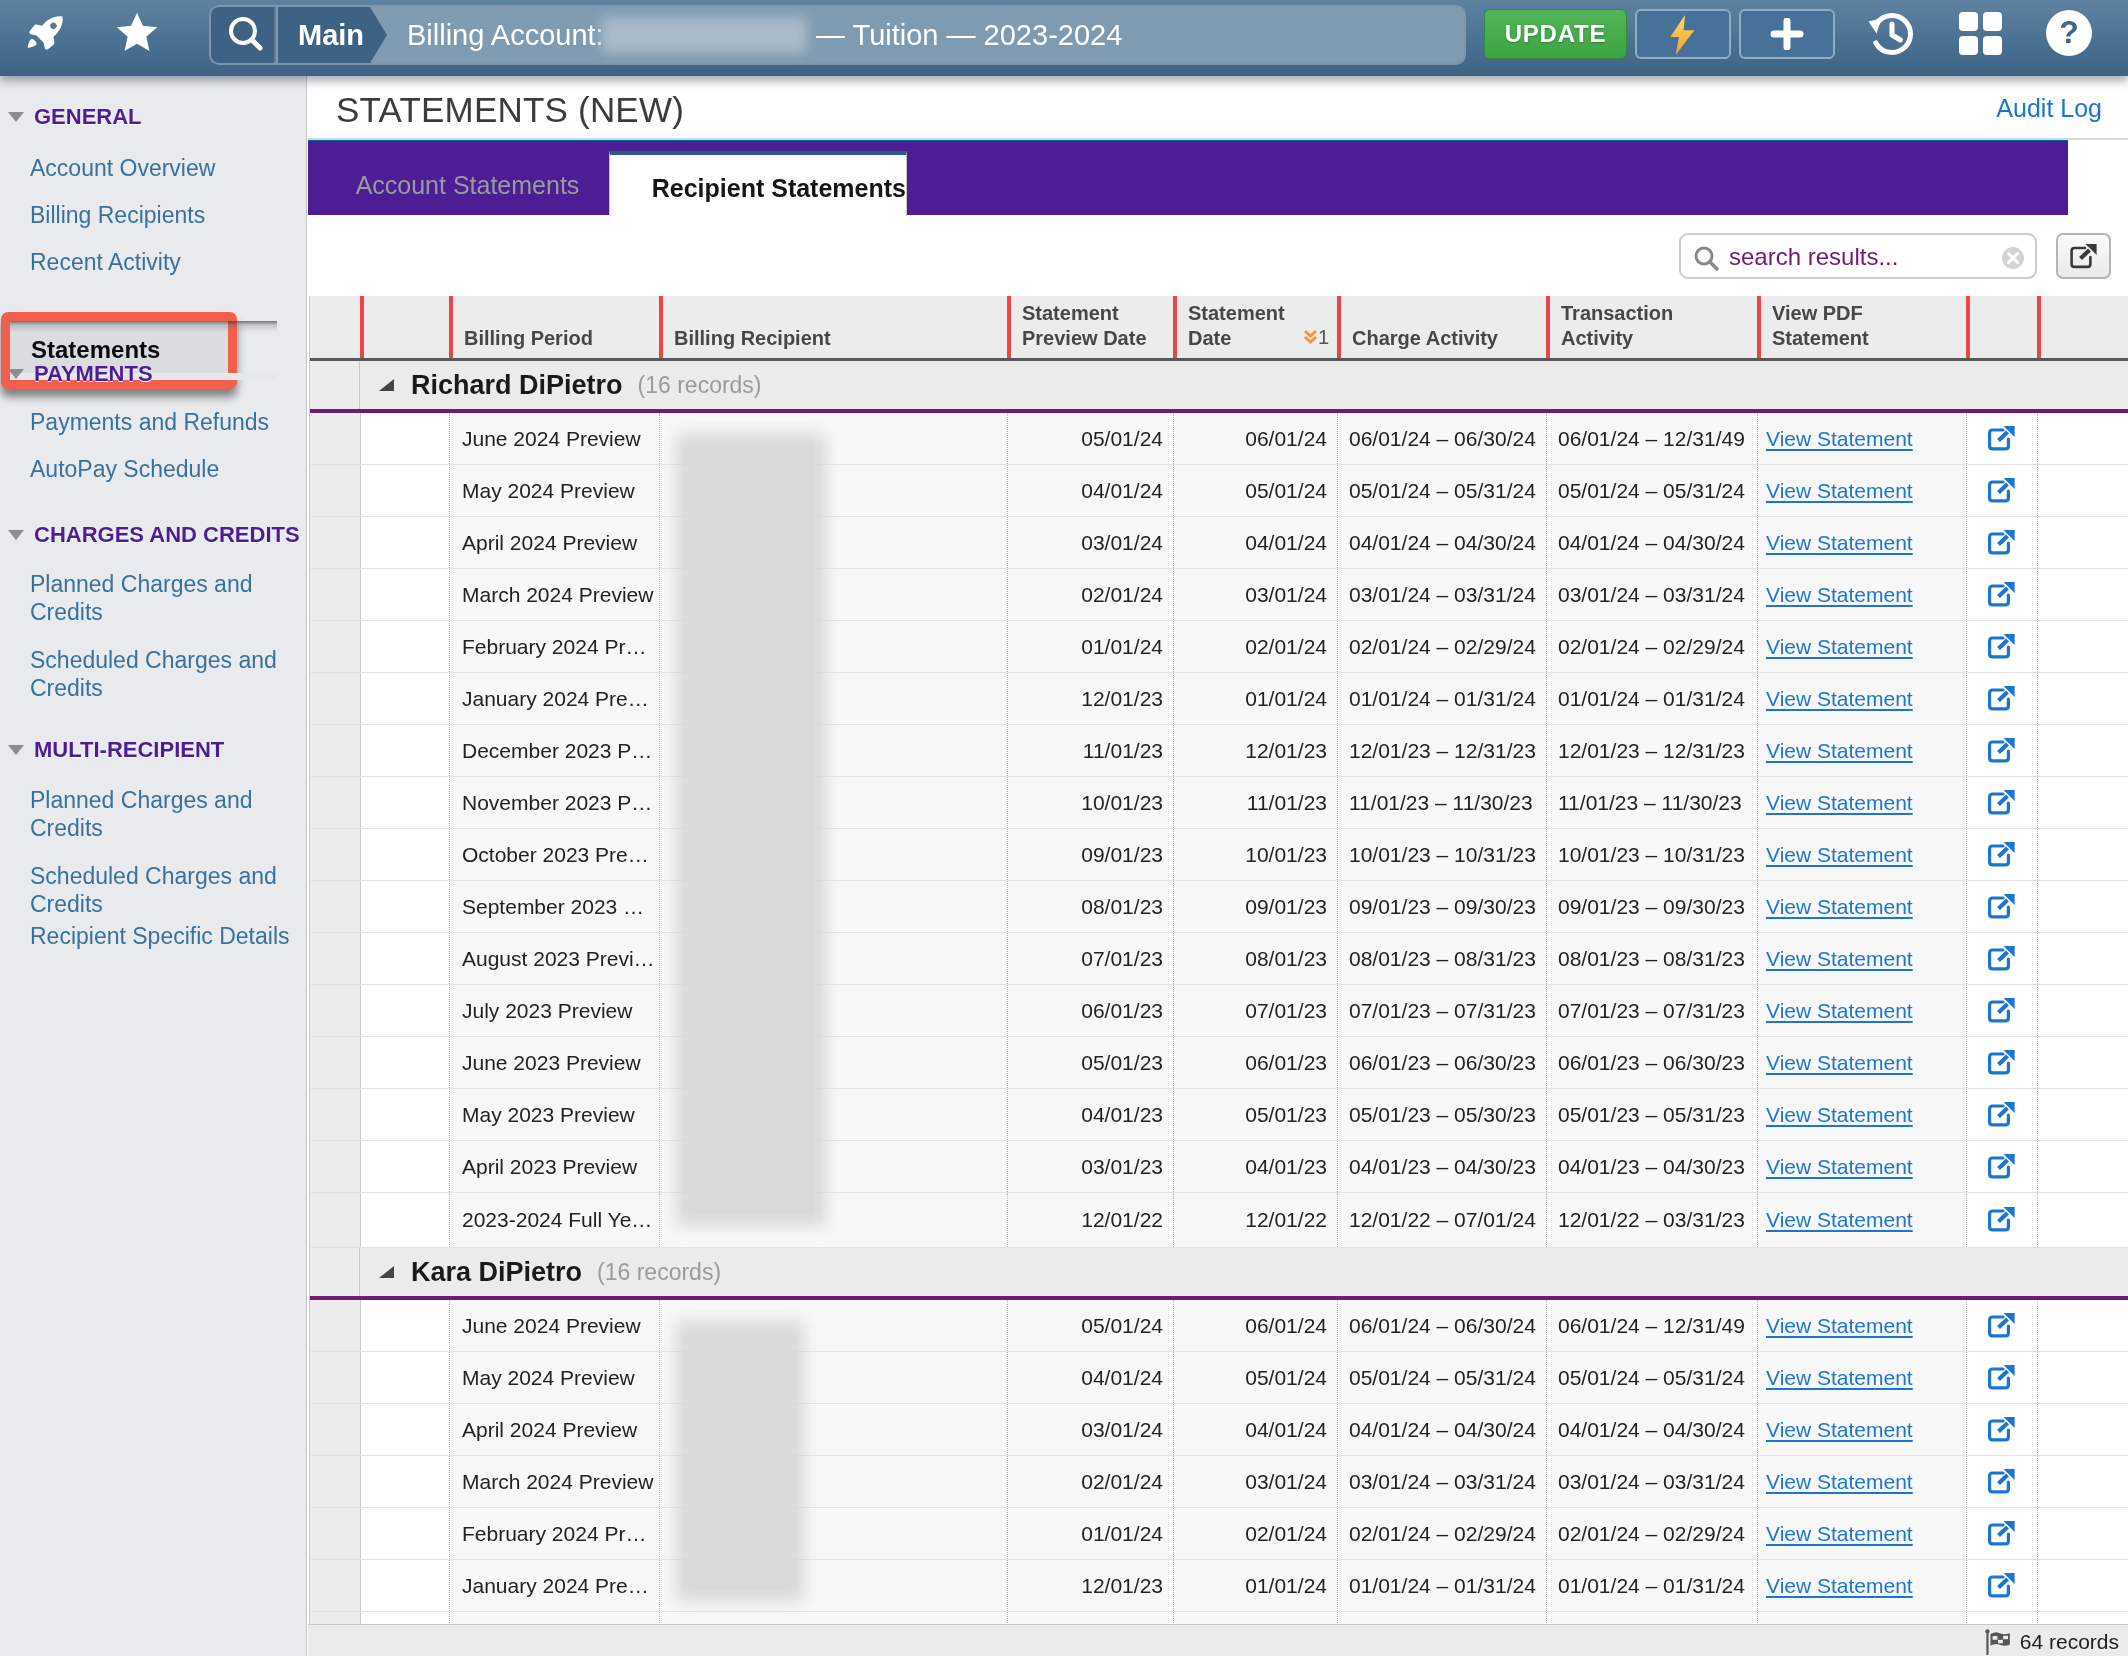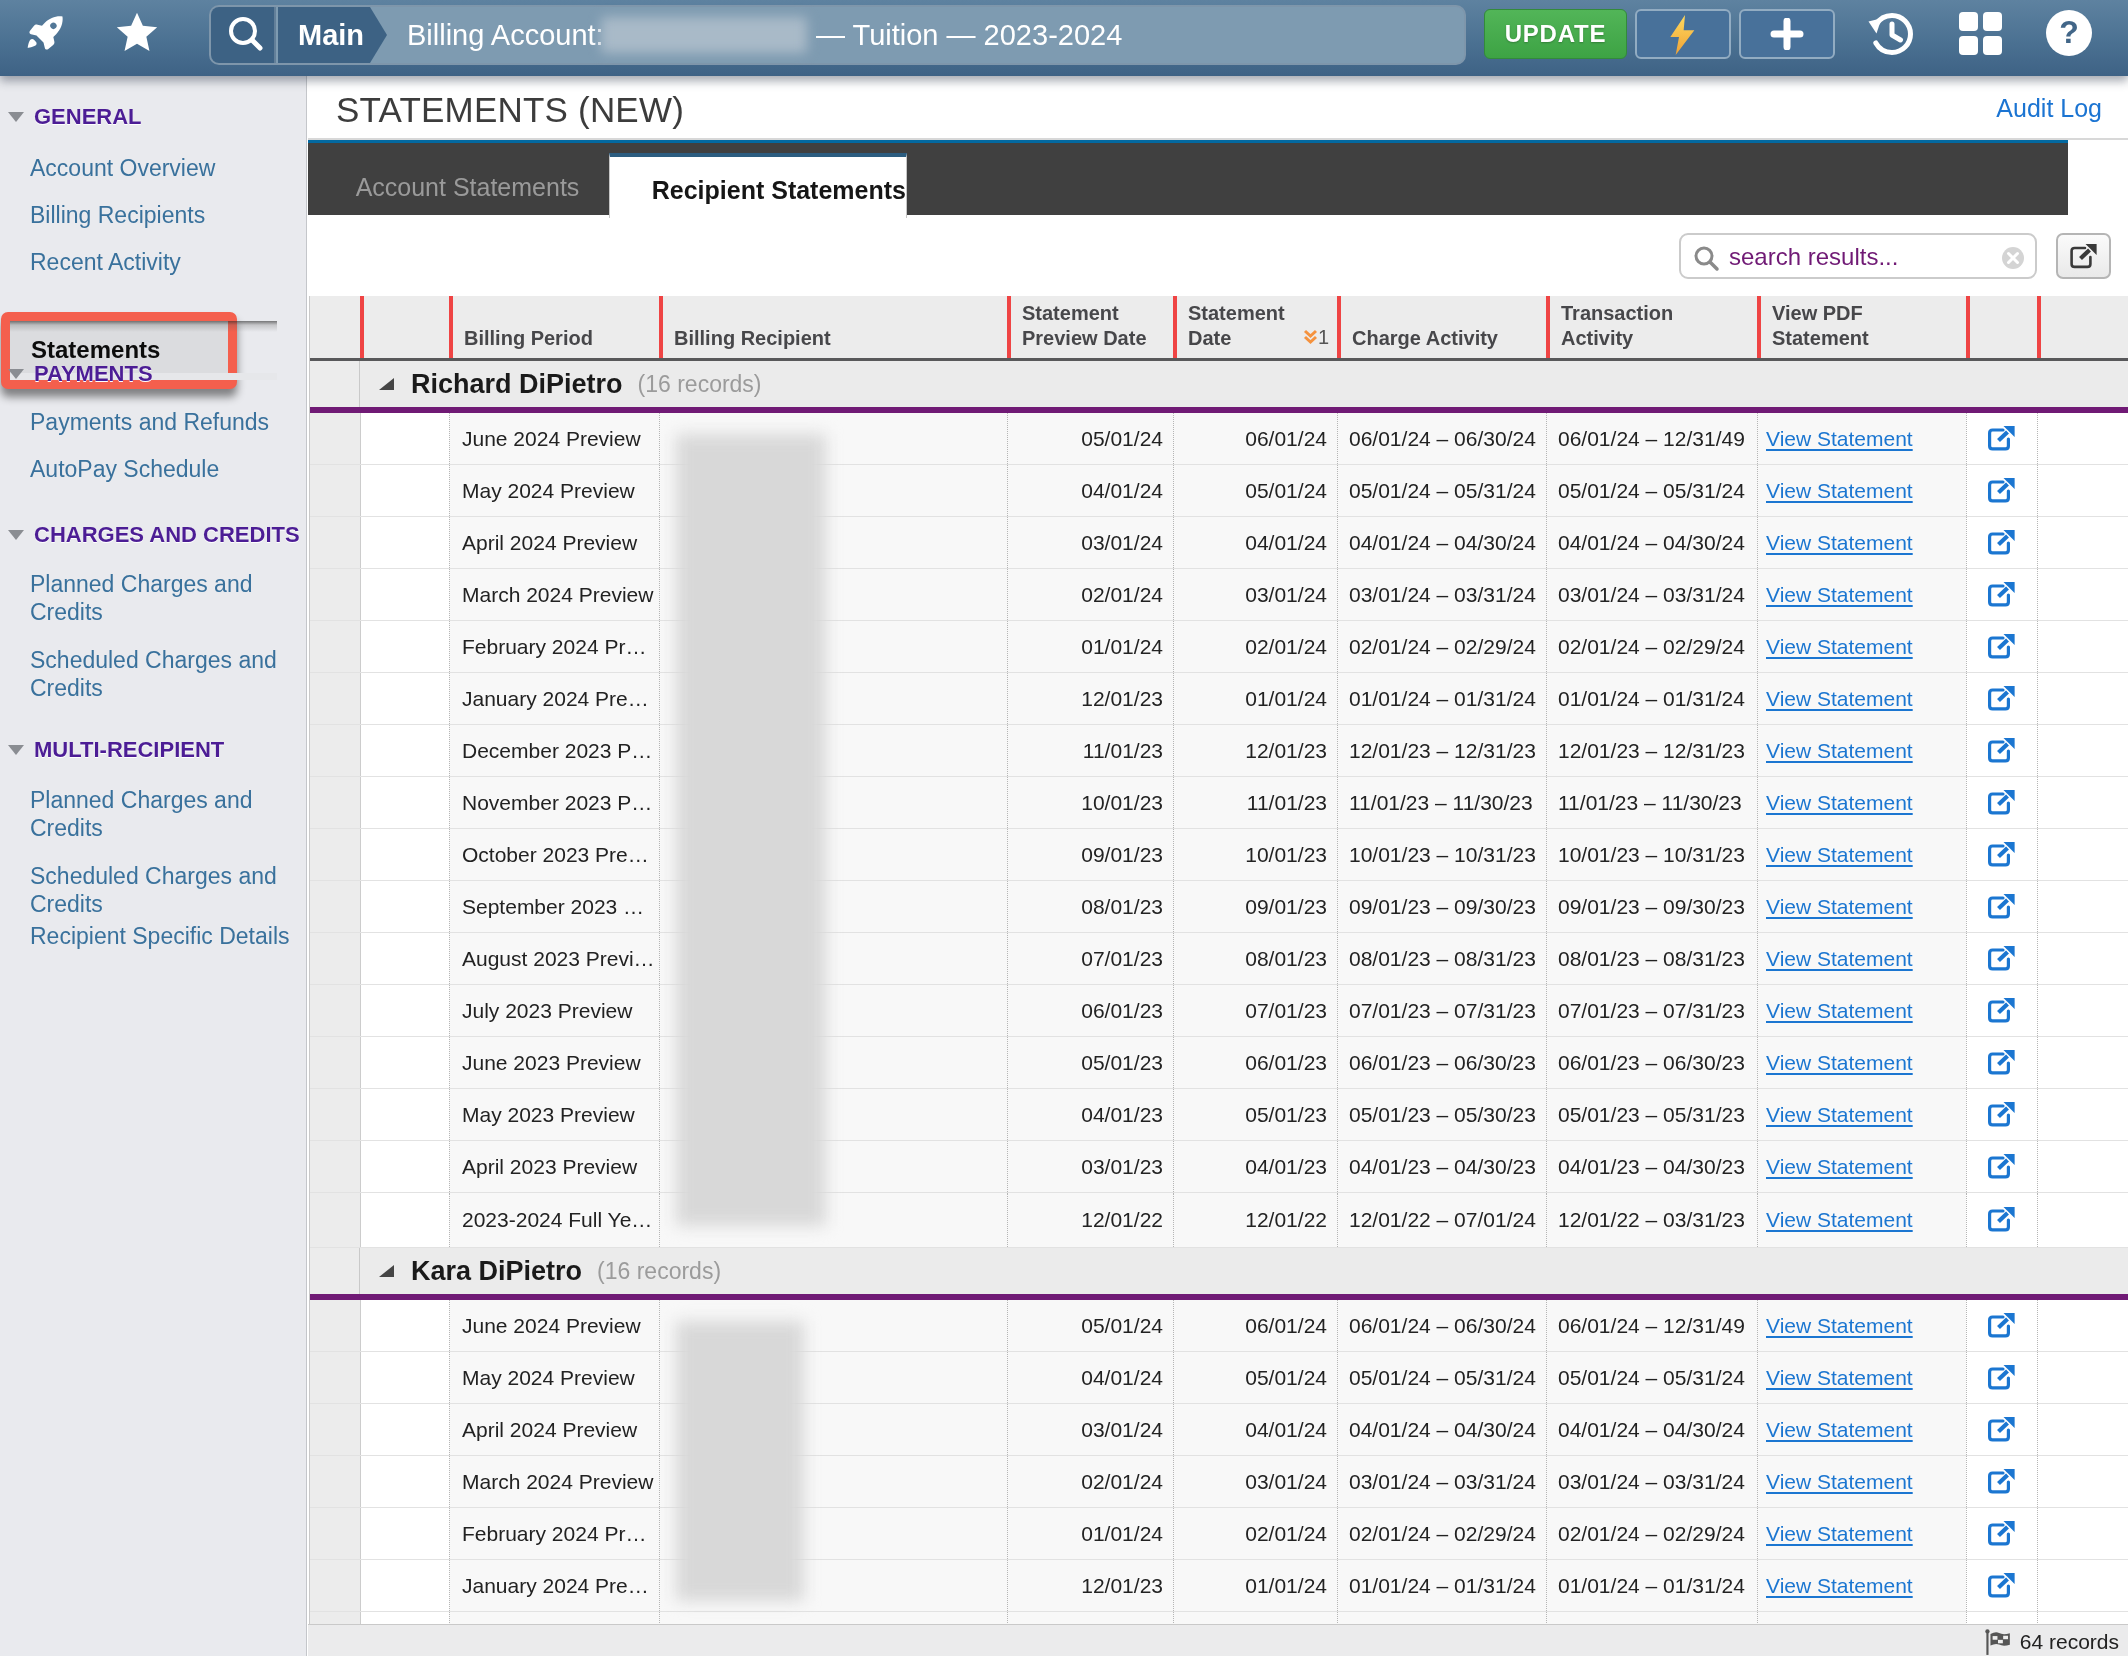--- a/index.html
+++ b/index.html
@@ -43,41 +43,41 @@
   background:linear-gradient(180deg,rgba(40,40,40,.6) 0,rgba(90,90,90,.25) 4px,rgba(0,0,0,0) 11px);}
 #selbox .lite{position:absolute;left:0;bottom:0;width:267px;height:7px;background:#e6e7ea;}
 #selbox .txt{position:absolute;left:21px;top:15px;font-size:24px;font-weight:bold;color:#0c0c0c;}
 
 #content{position:absolute;left:308px;top:76px;width:1820px;height:1580px;background:#fff;}
 #pagehead{position:absolute;left:0;top:0;width:1820px;height:64px;background:#fff;
   border-bottom:2px solid #d8d8d8;}
 #pagehead h1{position:absolute;left:28px;top:14px;font-size:35px;font-weight:400;color:#3c3c3c;
   letter-spacing:.2px;}
 #auditlog{position:absolute;right:26px;top:18px;font-size:25px;color:#1b74d2;}
-#tabstrip{position:absolute;left:0;top:64px;width:1760px;height:75px;background:#404040;
-  border-top:3px solid #0369a1;}
+#tabstrip{position:absolute;left:0;top:64px;width:1760px;height:75px;background:#4c1d95;
+  border-top:1px solid #0369a1;}
 #tab1{position:absolute;left:2px;top:0;width:299px;height:75px;font-size:25px;color:#9a9a9a;
   text-align:center;line-height:89px;padding-left:16px;}
 #tab2{position:absolute;left:301px;top:10px;width:298px;height:65px;background:#fff;
   border:1px solid #c6c6c6;border-bottom:none;border-top:4px solid #2c5d80;
   font-size:25px;font-weight:bold;color:#161616;text-align:right;line-height:66px;}
 
 #searchbox{position:absolute;left:1371px;top:157px;width:358px;height:46px;background:#fff;
   border:2px solid #cbcbcb;border-radius:9px;}
 #searchbox .ph{position:absolute;left:48px;top:8px;font-size:24px;color:#701a75;}
 #exportbtn{position:absolute;left:1748px;top:157px;width:55px;height:46px;
   background:linear-gradient(180deg,#fbfbfb,#e9e9e9);border:2px solid #b5b5b5;border-radius:7px;}
 
 #grid{position:absolute;left:1px;top:220px;width:1819px;height:1328px;overflow:hidden;
   border-left:1px solid #c9c9c9;}
 .hrow{display:flex;width:1818px;height:65px;background:#ececec;border-bottom:3px solid #58585a;}
 .hrow .c{border-left:4px solid #ef4444;display:flex;align-items:flex-end;
   padding:0 8px 7px 11px;font-size:20px;font-weight:bold;color:#47474a;line-height:25px;}
 .hrow .c:first-child{border-left:none;}
-.grow{display:flex;width:1818px;height:52px;background:#ebebeb;border-bottom:6px solid #701a75;}
+.grow{display:flex;width:1818px;height:52px;background:#ebebeb;border-bottom:4px solid #701a75;}
 .grow .gut{width:50px;border-right:1px solid #c9c9c9;background:#ececec;}
 .grow .lbl{display:flex;align-items:center;padding-left:19px;}
 .grow .tri{width:0;height:0;border-bottom:12px solid #454545;border-left:15px solid transparent;
   margin-right:17px;}
 .grow .nm{font-size:27px;font-weight:bold;color:#1a1a1a;}
 .grow .ct{font-size:23px;color:#9b9b9b;margin-left:15px;}
 .drow{display:flex;width:1818px;height:52px;border-bottom:1px solid #e2e2e2;}
 .drow .c{height:100%;display:flex;align-items:center;font-size:21px;color:#222;
   white-space:nowrap;overflow:hidden;}
 .c.w0{width:50px;background:#ececec;}

